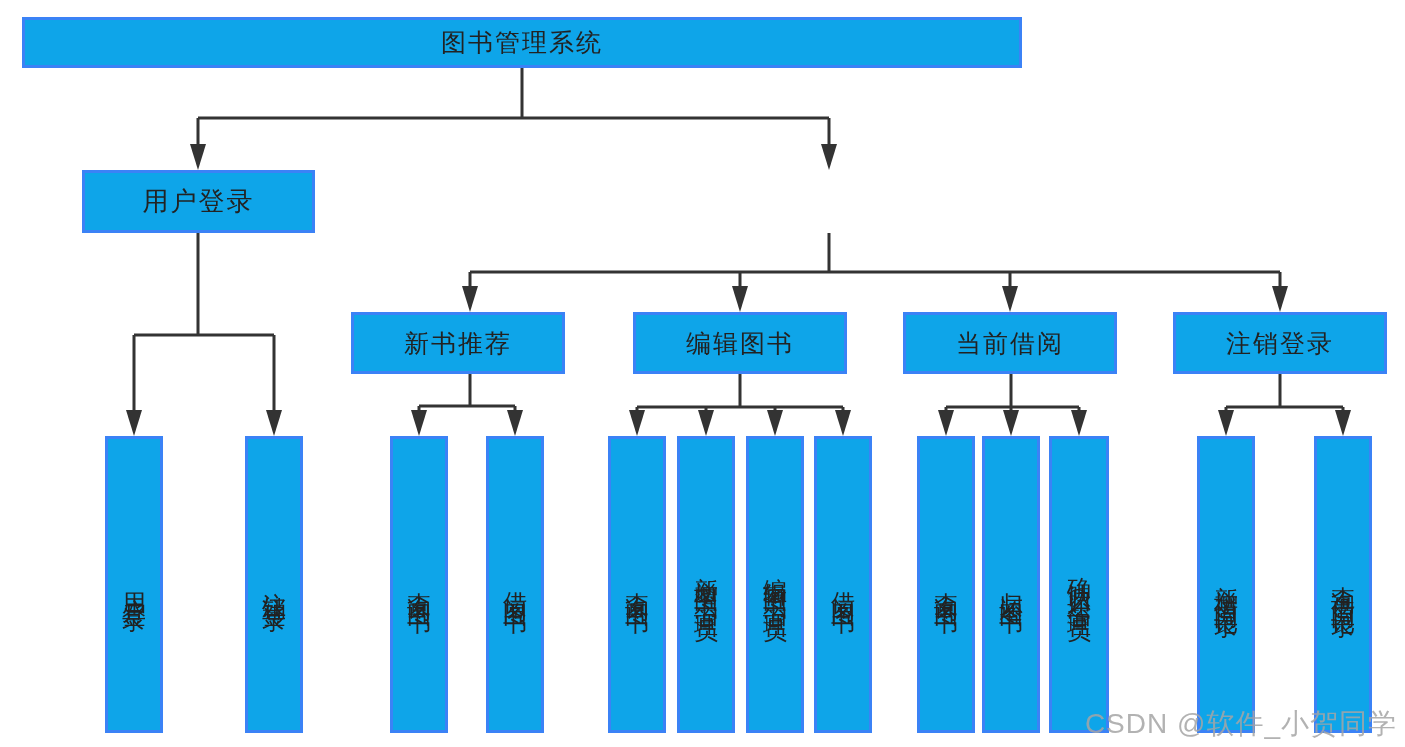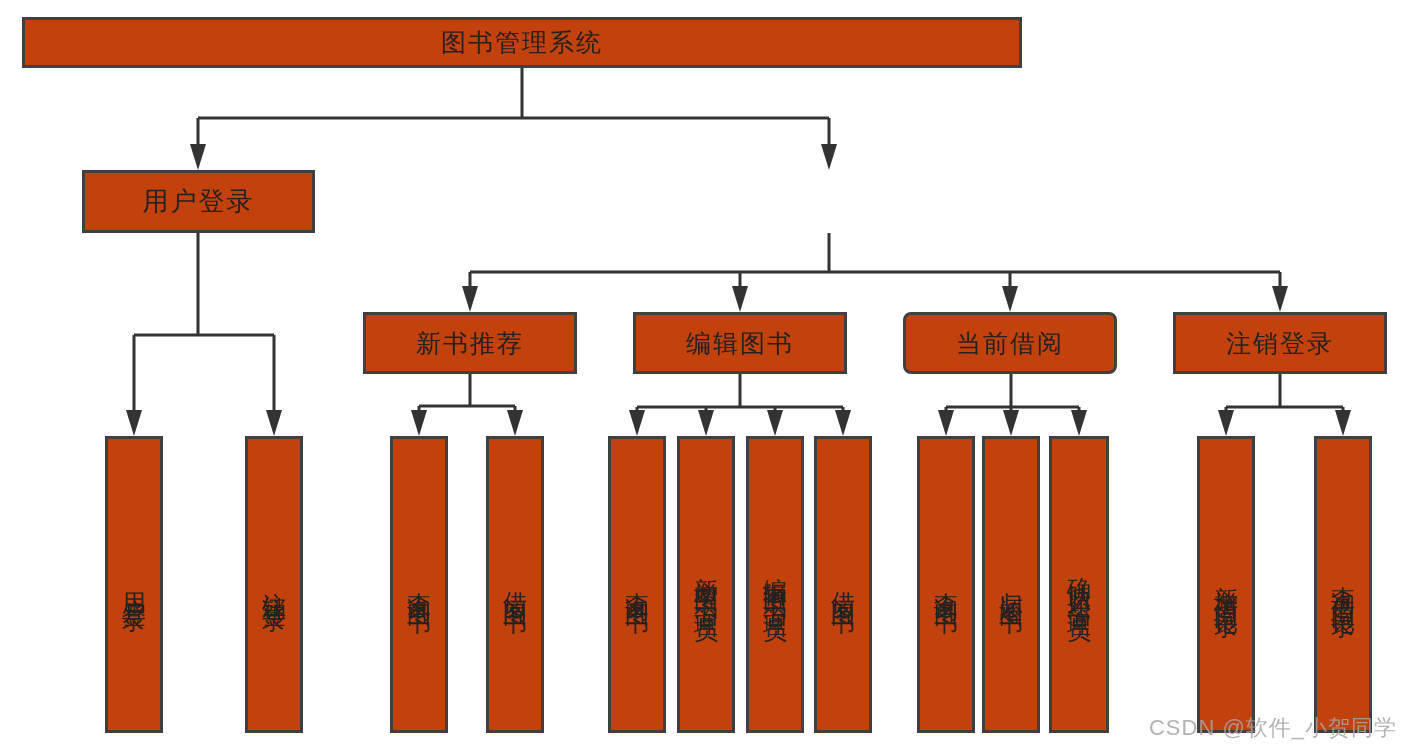--- a/index.html
+++ b/index.html
@@ -17,22 +17,22 @@
   }
   #edges {
     position: absolute;
     left: 0;
     top: 0;
     z-index: 1;
   }
   .node {
     position: absolute;
     box-sizing: border-box;
-    border: 3px solid #404040;
-    background: #c2410c;
+    border: 3px solid #3b82f6;
+    background: #0ea5e9;
     display: flex;
     align-items: center;
     justify-content: center;
     color: #222222;
     z-index: 2;
   }
   .node-h {
     font-size: 26px;
     letter-spacing: 2px;
     white-space: nowrap;
@@ -53,21 +53,21 @@
     text-orientation: mixed;
     font-size: 24px;
     letter-spacing: 6px;
     line-height: 1;
     white-space: nowrap;
   }
   .watermark {
     position: absolute;
     right: 8px;
     bottom: 4px;
-    font-size: 22px;
+    font-size: 28px;
     color: rgba(165, 165, 165, 0.85);
     letter-spacing: 1px;
     z-index: 3;
     white-space: nowrap;
   }
 </style>
 </head>
 <body>
 
 <div id="canvas">
@@ -137,27 +137,27 @@
   </svg>
 
   <div class="node node-h node-root">
     <span>图书管理系统</span>
   </div>
 
   <div class="node node-h lvl2" style="left:82px;">
     <span>用户登录</span>
   </div>
 
-  <div class="node node-h lvl3" style="left:363px;">
+  <div class="node node-h lvl3" style="left:351px;">
     <span>新书推荐</span>
   </div>
   <div class="node node-h lvl3" style="left:633px;">
     <span>编辑图书</span>
   </div>
-  <div class="node node-h lvl3" style="left:903px;border-radius:8px;">
+  <div class="node node-h lvl3" style="left:903px;">
     <span>当前借阅</span>
   </div>
   <div class="node node-h lvl3" style="left:1173px;">
     <span>注销登录</span>
   </div>
 
   <div class="node leaf" style="left:105px;">
     <span class="vtext">用户登录</span>
   </div>
   <div class="node leaf" style="left:245px;">

